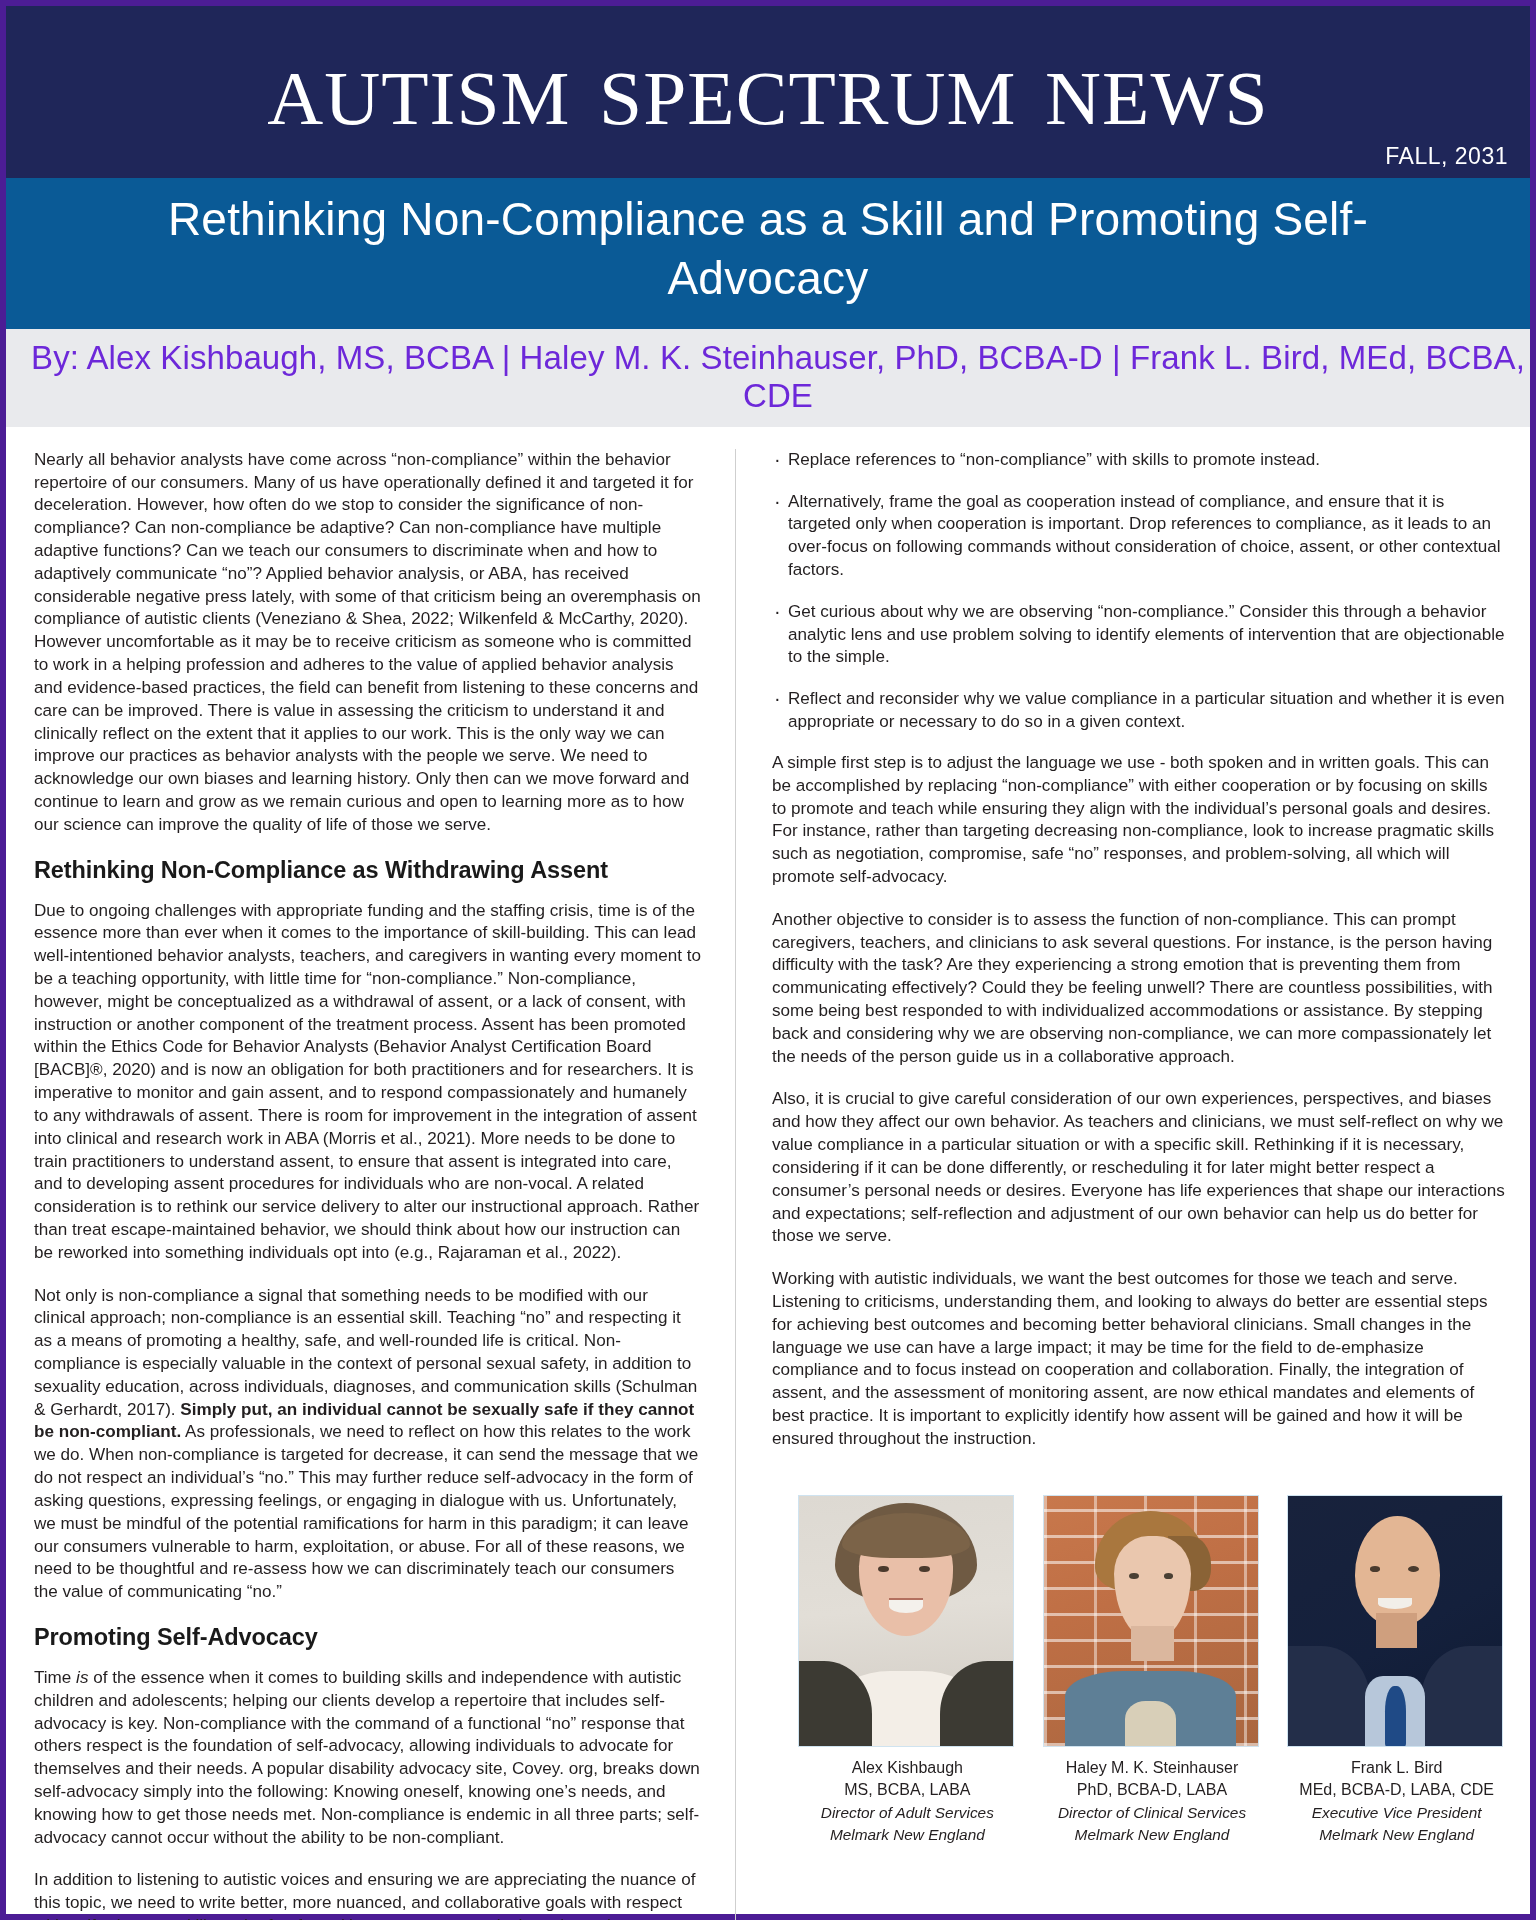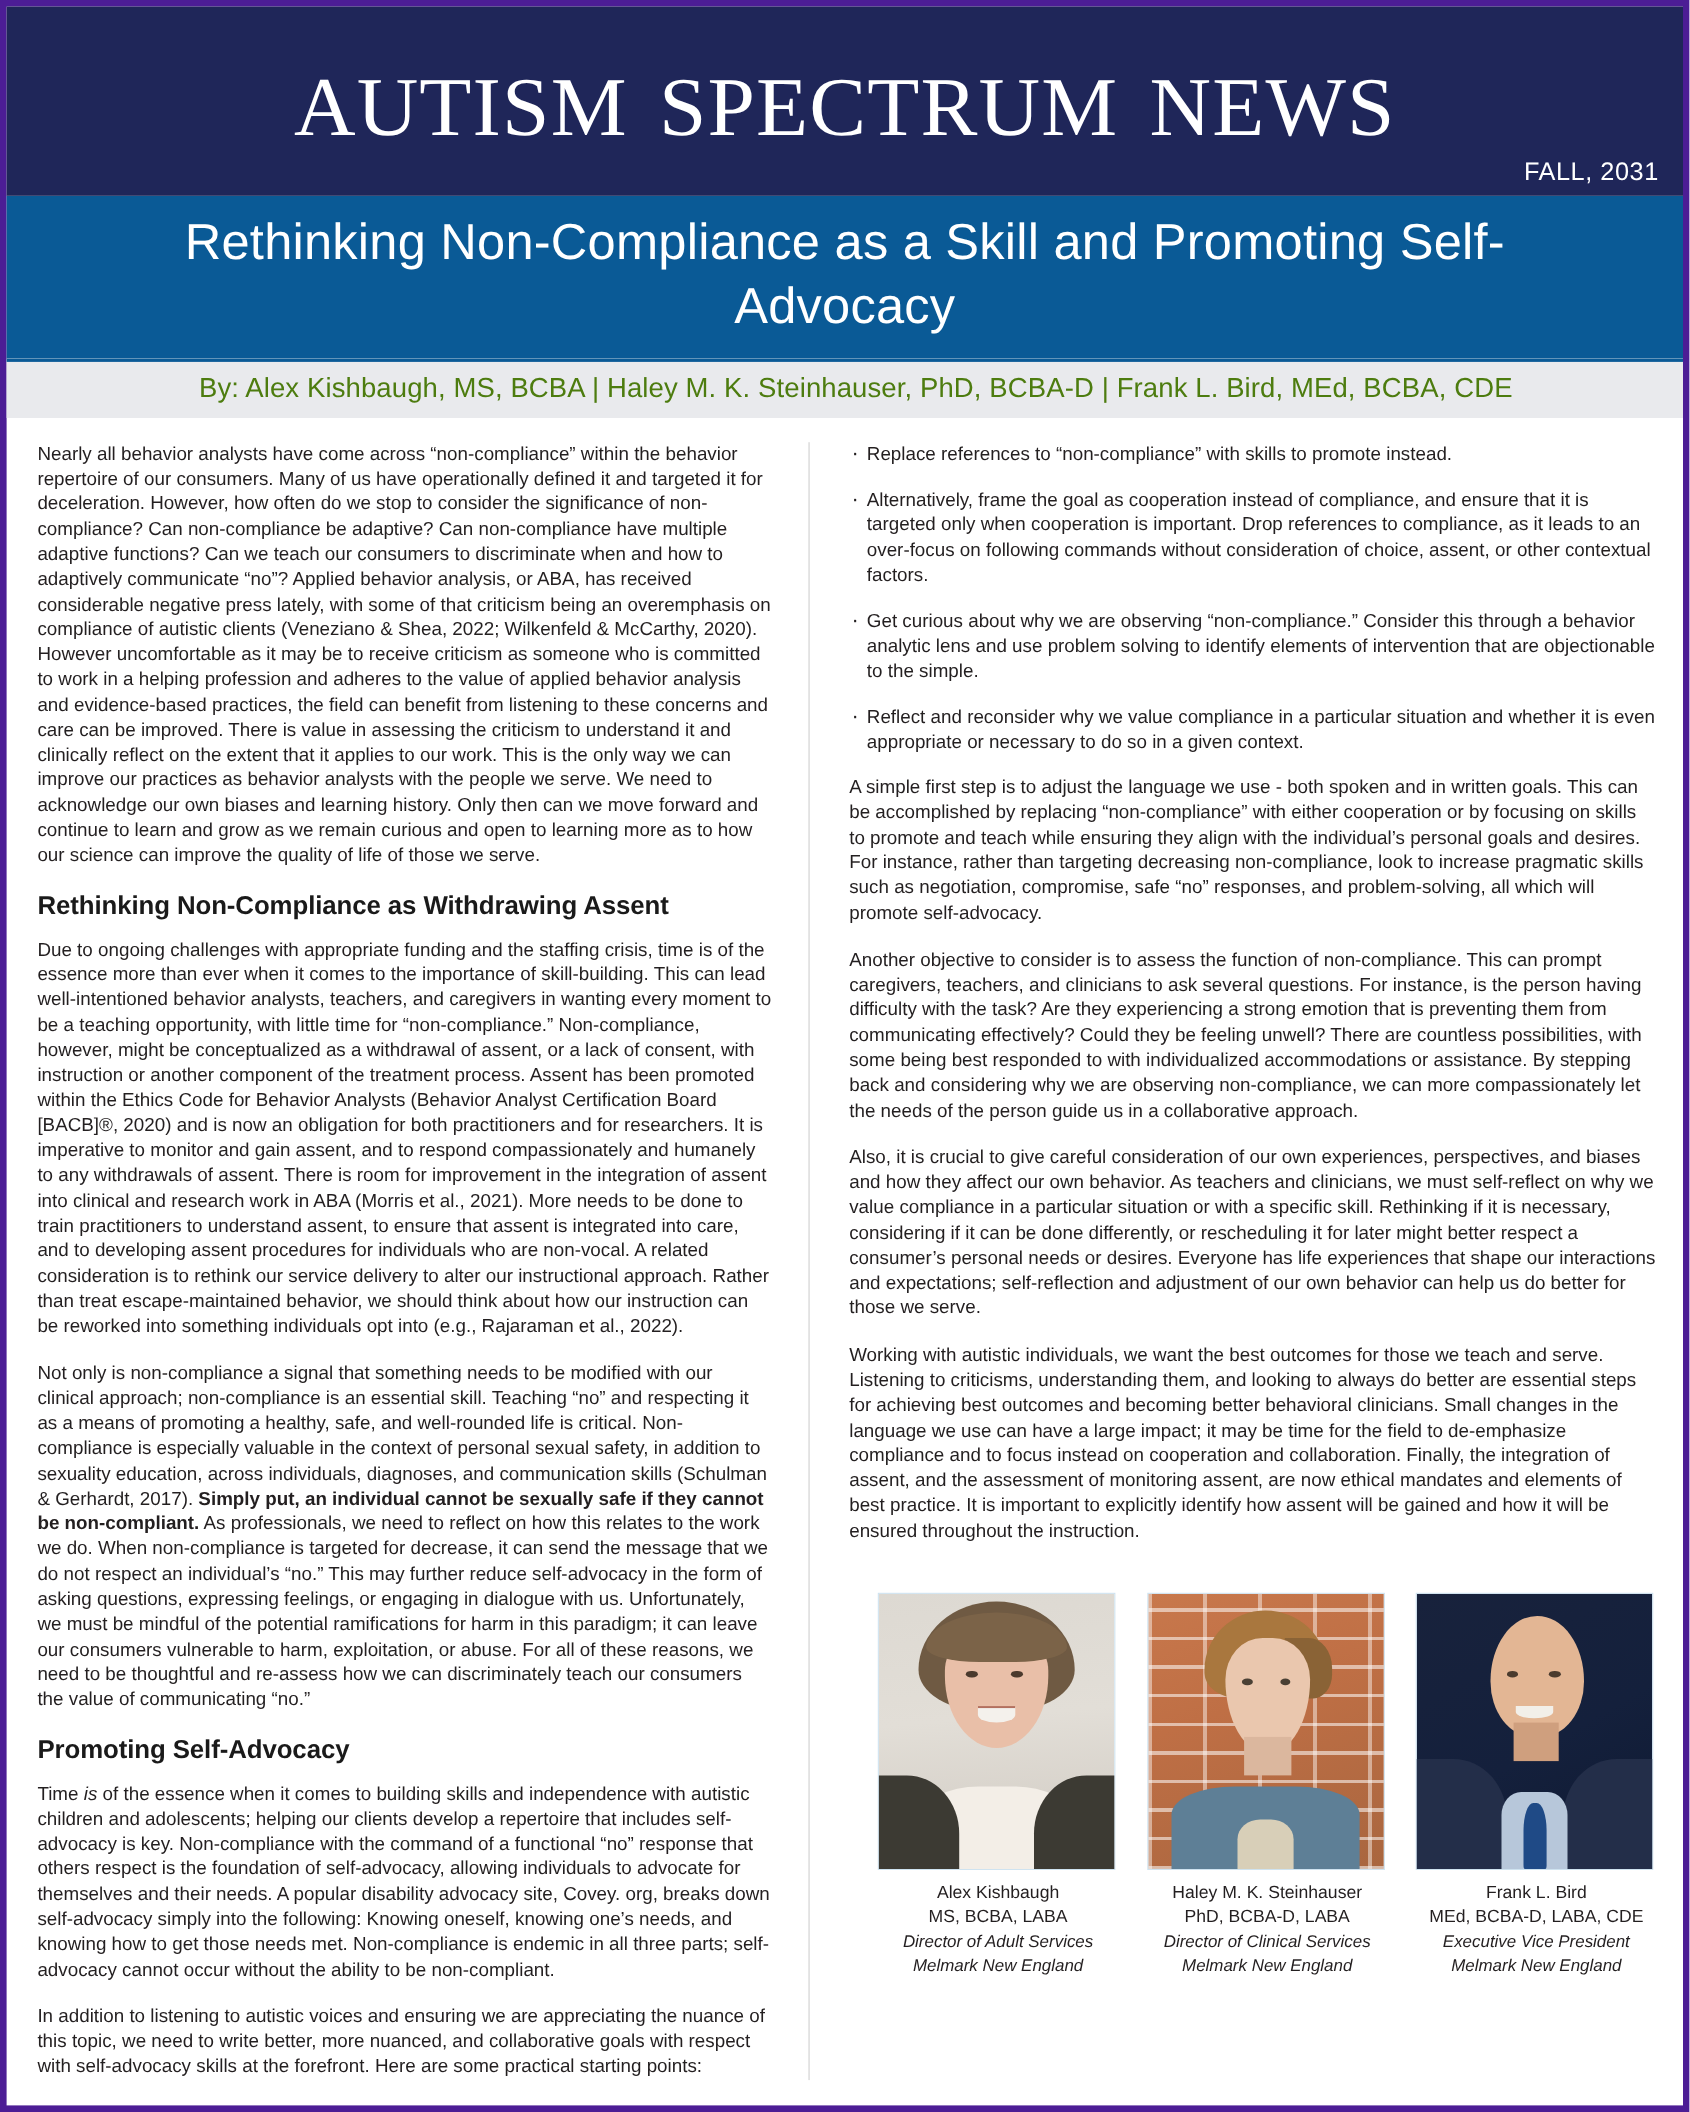--- a/index.html
+++ b/index.html
@@ -71,22 +71,22 @@
   }
 
   
   .byline-band {
     background: #e9eaed;
     border-top: 3px solid #0a5a96;
     text-align: center;
     padding: 10px 0 12px 0;
   }
   .byline-band .byline {
-    font-size: 25px;
-    color: #4d7c0f;
+    font-size: 33px;
+    color: #6d28d9;
     letter-spacing: 0.1px;
     padding-left: 20px;
   }
 
   
   .body-area {
     display: flex;
     padding: 22px 24px 0 28px;
     box-sizing: border-box;
   }

